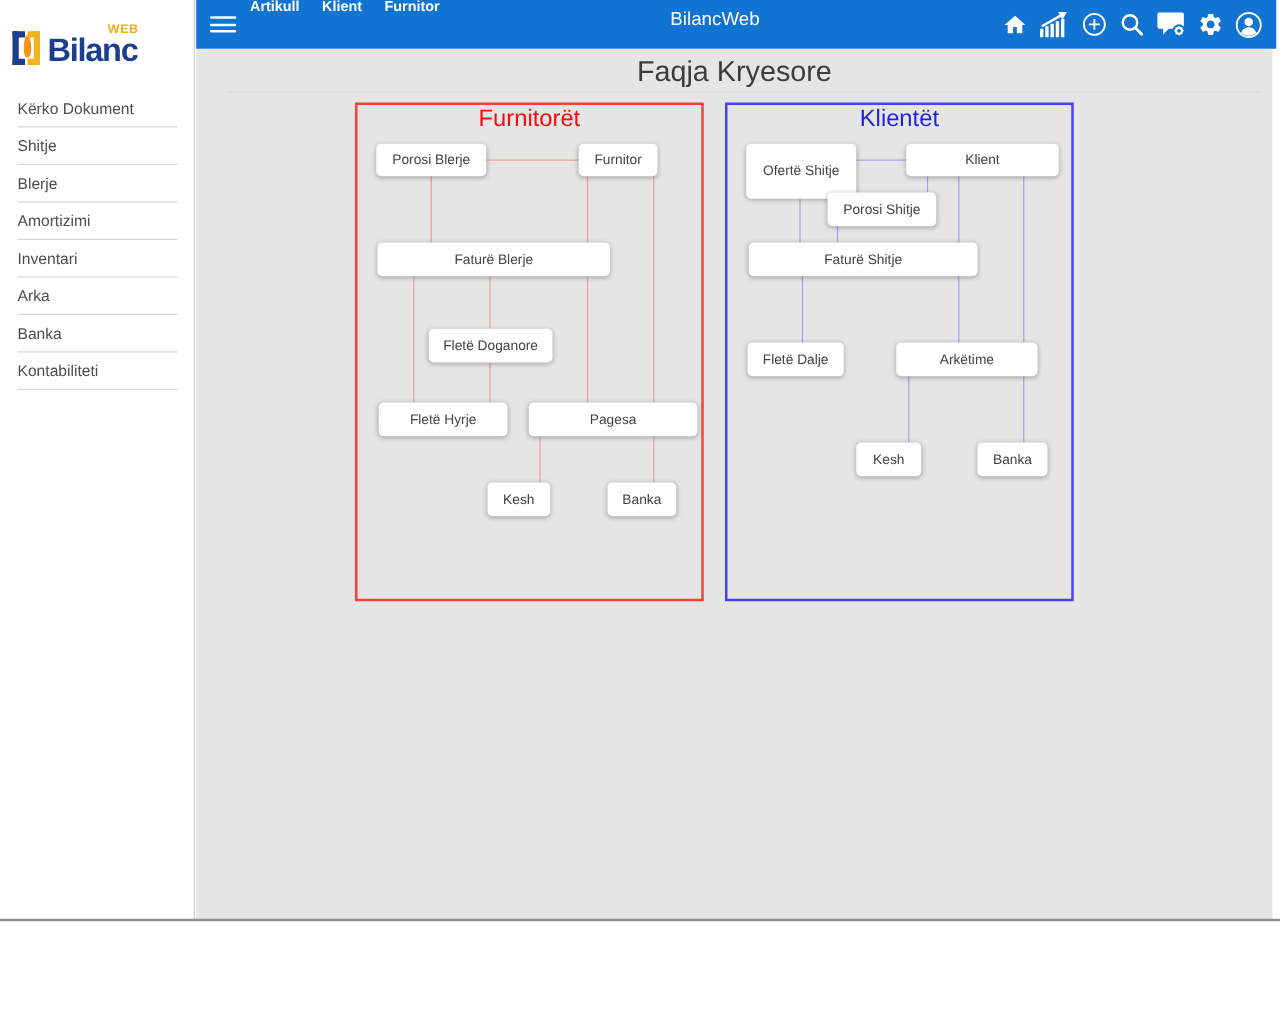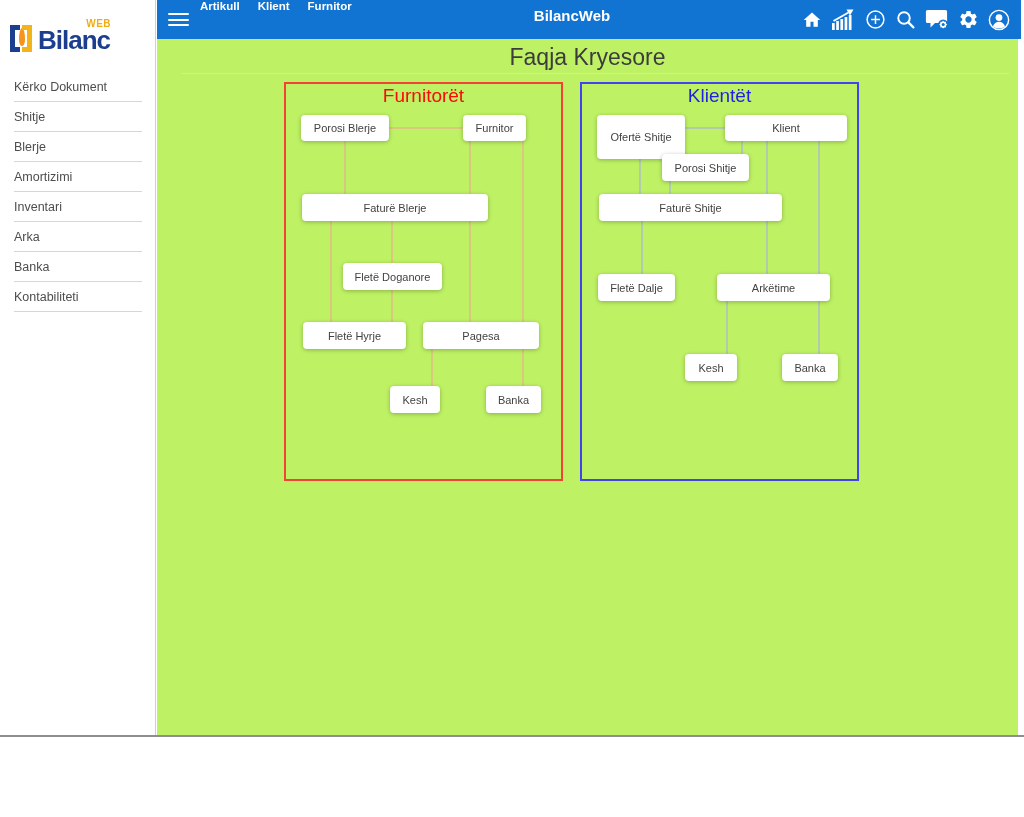--- a/index.html
+++ b/index.html
@@ -19,26 +19,26 @@
   .logo-web { position:absolute; top:-8px; right:-1px; font-size:10px; font-weight:bold; color:#eead13; letter-spacing:0.5px;margin-left:12px; }
   .menu { position:absolute; left:0; top:72px; width:156px; }
   .menu-item { margin:0 14px; padding:8px 0 7px 0; border-bottom:1px solid #d6d6d6; font-size:12.5px; color:#4d4d4d; cursor:pointer; white-space:nowrap; }
 
   
   .topbar { position:absolute; left:157px; top:0; width:864px; height:39px; background:#1173d2; z-index:2; }
   .hamburger { position:absolute; left:11px; top:13px; width:21px; height:13px; display:flex; flex-direction:column; justify-content:space-between; cursor:pointer; }
   .hamburger span { display:block; height:2px; background:#fff; border-radius:1px; }
   .topnav { position:absolute; left:43px; top:0; height:39px; display:flex; gap:18px; }
   .topnav-link { color:#fff; font-size:11.5px; font-weight:bold; cursor:pointer; }
-  .topbar-title { position:absolute; left:415px; top:0; height:30px; display:flex; align-items:center; transform:translateX(-50%); color:#fff; font-size:15px; font-weight:700; }
+  .topbar-title { position:absolute; left:415px; top:0; height:30px; display:flex; align-items:center; transform:translateX(-50%); color:#fff; font-size:15px; font-weight:400; }
   .topbar-icons { position:absolute; right:11px; top:0; height:39px; display:flex; align-items:center; gap:9px; }
   .tb-icon { display:flex; align-items:center; justify-content:center; cursor:pointer; }
 
   
-  .content { position:absolute; left:157px; top:39px; width:861px; height:698px; background:#bef264; z-index:1; }
+  .content { position:absolute; left:157px; top:39px; width:861px; height:698px; background:#e5e5e5; z-index:1; }
   .page-title { padding-top:5px; text-align:center; font-size:23px; font-weight:400; color:#3c3c3c; }
   .heading-divider { position:absolute; left:24px; right:9px; top:34px; border-top:1px solid #dcdcdc; }
 
   .panel { position:absolute; top:43px; width:279px; height:399px; border:2px solid #888; }
   .panel-0 { left:127px; }
   .panel-1 { left:423px; }
   .panel-title { position:relative; z-index:2; text-align:center; font-size:19px; margin-top:1px; }
   .panel svg.links { position:absolute; left:0; top:0; width:100%; height:100%; z-index:0; }
   .node { position:absolute; z-index:1; background:#fff; border-radius:4px; box-shadow:0 1px 4px rgba(0,0,0,0.28); display:flex; align-items:center; justify-content:center; font-size:11px; color:#424242; cursor:pointer; white-space:nowrap; }
 
@@ -156,21 +156,21 @@
           <line x1="106" y1="206" x2="106" y2="238" stroke="#f59d96" stroke-width="1"></line>
           <line x1="146" y1="265" x2="146" y2="302" stroke="#f59d96" stroke-width="1"></line>
           <line x1="237" y1="265" x2="237" y2="302" stroke="#f59d96" stroke-width="1"></line>
         </svg>
       <div class="panel-title" style="color: rgb(248, 11, 11);">Furnitorët</div>
     <div class="node" style="left: 15px; top: 31px; width: 88px; height: 26px;">Porosi Blerje</div>
         <div class="node" style="left: 177px; top: 31px; width: 63px; height: 26px;">Furnitor</div>
         <div class="node" style="left: 16px; top: 110px; width: 186px; height: 27px;">Faturë Blerje</div>
         <div class="node" style="left: 57px; top: 179px; width: 99px; height: 27px;">Fletë Doganore</div>
         <div class="node" style="left: 17px; top: 238px; width: 103px; height: 27px;">Fletë Hyrje</div>
-        <div class="node" style="left: 137px; top: 238px; width: 116px; height: 27px;">Pagesa</div>
+        <div class="node" style="left: 137px; top: 238px; width: 135px; height: 27px;">Pagesa</div>
         <div class="node" style="left: 104px; top: 302px; width: 50px; height: 27px;">Kesh</div>
         <div class="node" style="left: 200px; top: 302px; width: 55px; height: 27px;">Banka</div>
       </section>
 
     <section class="panel panel-1" style="border-color: rgb(67, 67, 240);">
       <svg class="links">
           <line x1="103" y1="44" x2="143" y2="44" stroke="#a3a5f3" stroke-width="1"></line>
           <line x1="58" y1="57" x2="58" y2="110" stroke="#a3a5f3" stroke-width="1"></line>
           <line x1="88" y1="57" x2="88" y2="70" stroke="#a3a5f3" stroke-width="1"></line>
           <line x1="160" y1="57" x2="160" y2="70" stroke="#a3a5f3" stroke-width="1"></line>

